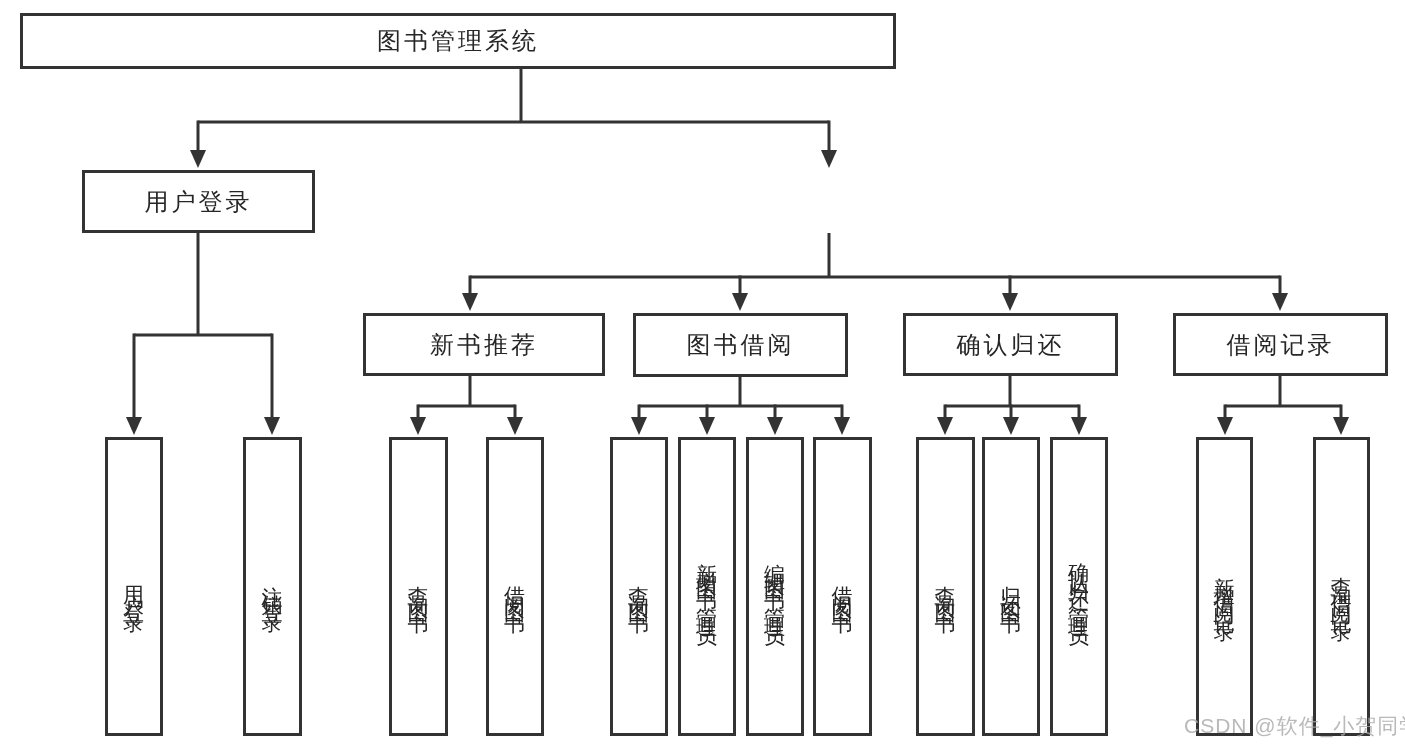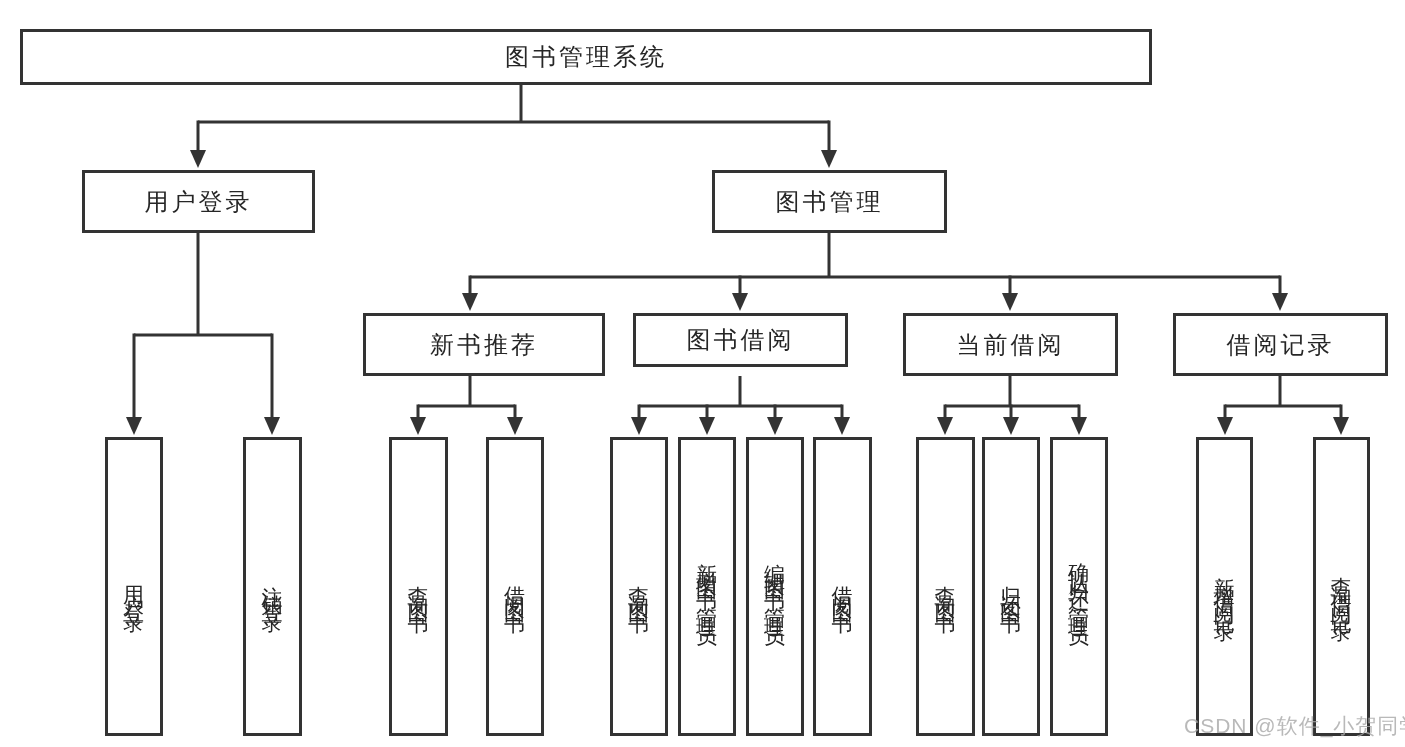--- a/index.html
+++ b/index.html
@@ -121,39 +121,36 @@
       <polygon points="767,417 783,417 775,435"></polygon>
       <polygon points="834,417 850,417 842,435"></polygon>
       <polygon points="937,417 953,417 945,435"></polygon>
       <polygon points="1003,417 1019,417 1011,435"></polygon>
       <polygon points="1071,417 1087,417 1079,435"></polygon>
       <polygon points="1217,417 1233,417 1225,435"></polygon>
       <polygon points="1333,417 1349,417 1341,435"></polygon>
     </g>
   </svg>
 
-  <div class="node" style="left:20px; top:13px; width:1132px; height:56px;margin-top:16px;">
+  <div class="node" style="left:20px; top:13px; width:876px; height:56px;">
     <span class="h-label">图书管理系统</span>
   </div>
 
   <div class="node" style="left:82px; top:170px; width:233px; height:63px;">
     <span class="h-label">用户登录</span>
   </div>
-  <div class="node" style="left:712px; top:170px; width:235px; height:63px;">
-    <span class="h-label">图书管理</span>
-  </div>
 
   <div class="node" style="left:363px; top:313px; width:242px; height:63px;">
     <span class="h-label">新书推荐</span>
   </div>
-  <div class="node" style="left:633px; top:313px; width:215px; height:54px;">
+  <div class="node" style="left:633px; top:313px; width:215px; height:64px;">
     <span class="h-label">图书借阅</span>
   </div>
   <div class="node" style="left:903px; top:313px; width:215px; height:63px;">
-    <span class="h-label">当前借阅</span>
+    <span class="h-label">确认归还</span>
   </div>
   <div class="node" style="left:1173px; top:313px; width:215px; height:63px;">
     <span class="h-label">借阅记录</span>
   </div>
 
   <div class="node leaf" style="left:105px; top:437px; width:58px; height:299px;">
     <span class="v-label">用户登录</span>
   </div>
   <div class="node leaf" style="left:243px; top:437px; width:59px; height:299px;">
     <span class="v-label">注销登录</span>

